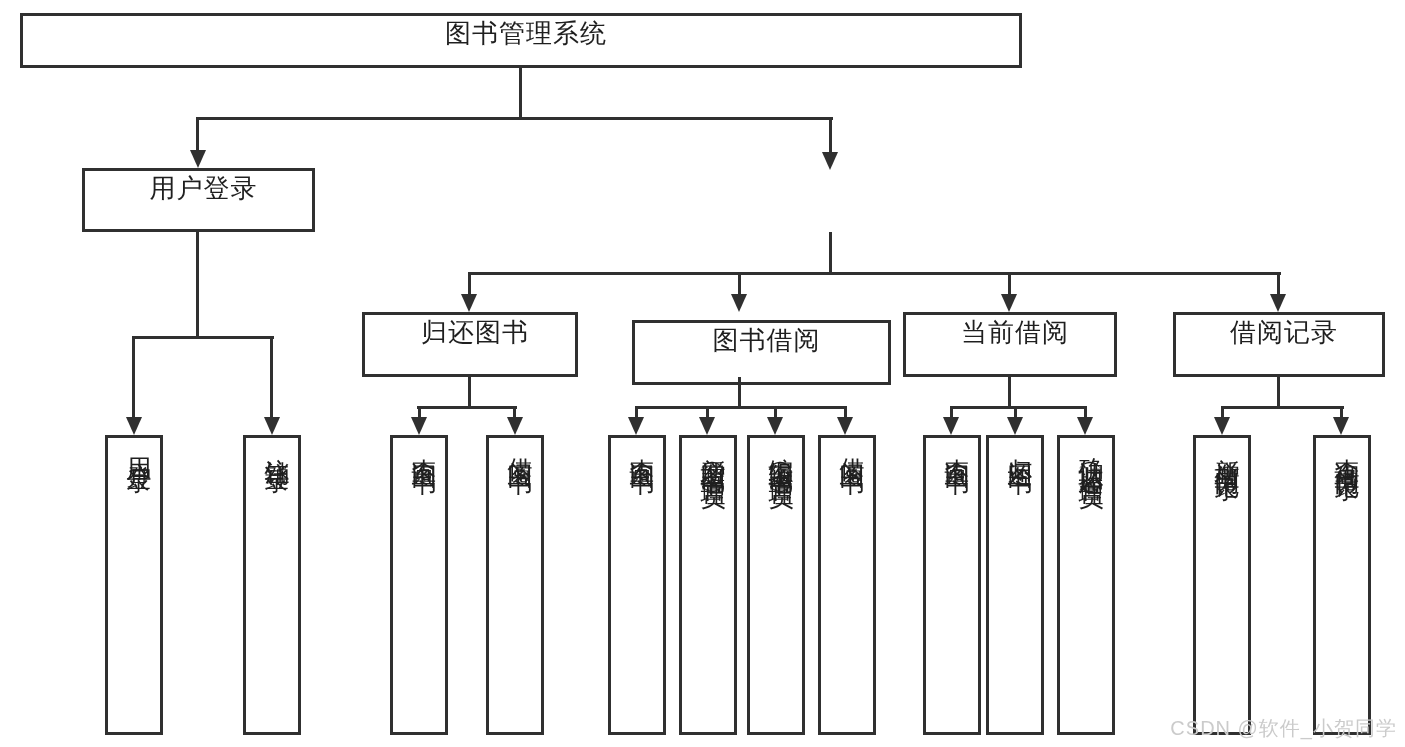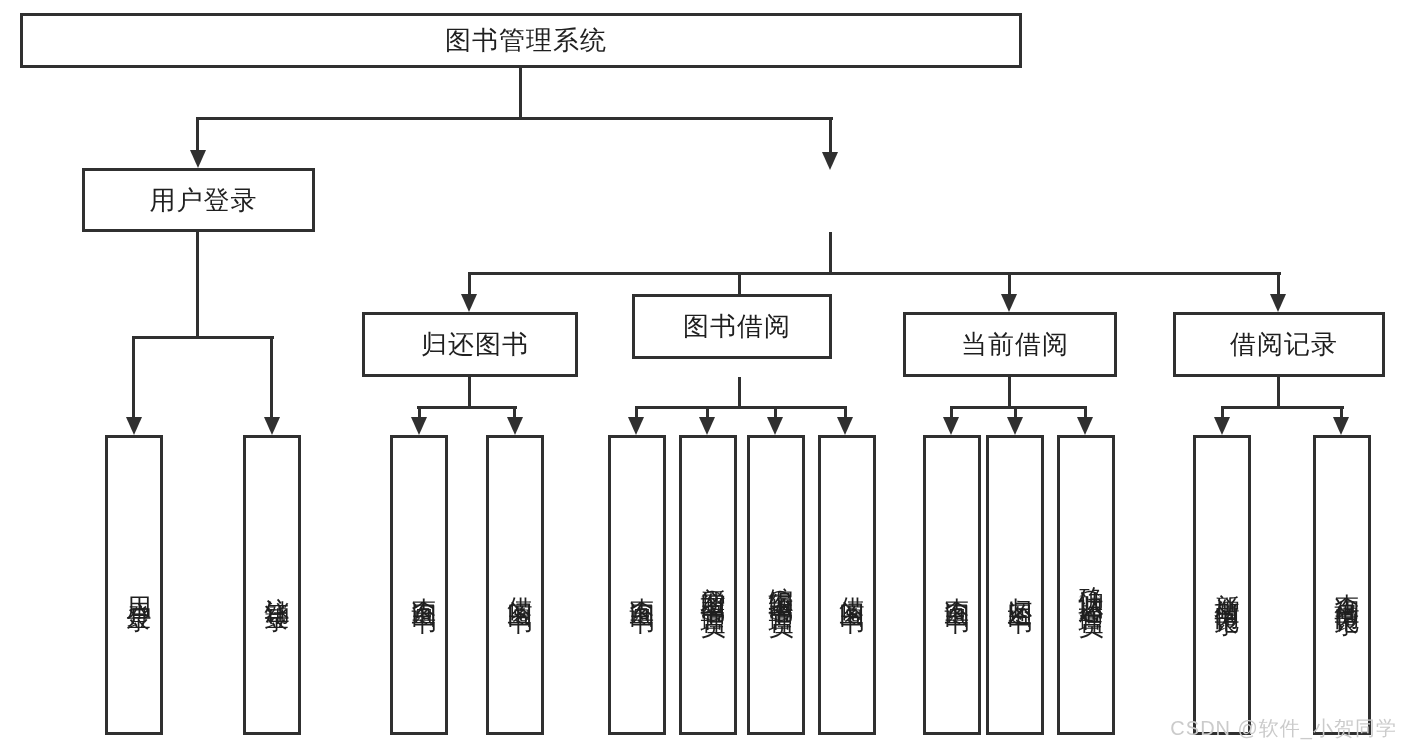--- a/index.html
+++ b/index.html
@@ -16,21 +16,21 @@
     background:var(--page-bg);
     overflow:hidden;
     font-family:"Liberation Sans","DejaVu Sans",sans-serif;
     color:var(--text);
   }
   .box{
     position:absolute;
     box-sizing:border-box;
     border:3px solid var(--line);
     background:var(--box-bg);
-    display:flex;align-items:center;justify-content:center;
+    display:flex;align-items:flex-start;justify-content:center;
     text-align:center;
     padding-left:10px;
   }
   .hnode{font-size:26px;letter-spacing:1px;}
   .leaf{width:58px;top:435px;height:300px;}
   .leaf span{
     writing-mode:vertical-rl;
     text-orientation:mixed;
     font-size:25px;
     letter-spacing:4px;
@@ -88,21 +88,21 @@
   <div class="line" style="left:738px;top:272px;width:3px;height:24px;"></div>
   <div class="arrow" style="left:731px;top:294px;"></div>
   <div class="line" style="left:1008px;top:272px;width:3px;height:24px;"></div>
   <div class="arrow" style="left:1001px;top:294px;"></div>
   <div class="line" style="left:1277px;top:272px;width:3px;height:24px;"></div>
   <div class="arrow" style="left:1270px;top:294px;"></div>
 
   <div class="box hnode" style="left:362px;top:312px;width:216px;height:65px;">
     <span>归还图书</span>
   </div>
-  <div class="box hnode" style="left:632px;top:294px;width:200px;height:65px;">
+  <div class="box hnode" style="left:632px;top:320px;width:259px;height:65px;">
     <span>图书借阅</span>
   </div>
   <div class="box hnode" style="left:1173px;top:312px;width:212px;height:65px;">
     <span>借阅记录</span>
   </div>
   <div class="box hnode" style="left:903px;top:312px;width:214px;height:65px;">
     <span>当前借阅</span>
   </div>
 
   <div class="line" style="left:468px;top:377px;width:3px;height:32px;"></div>

